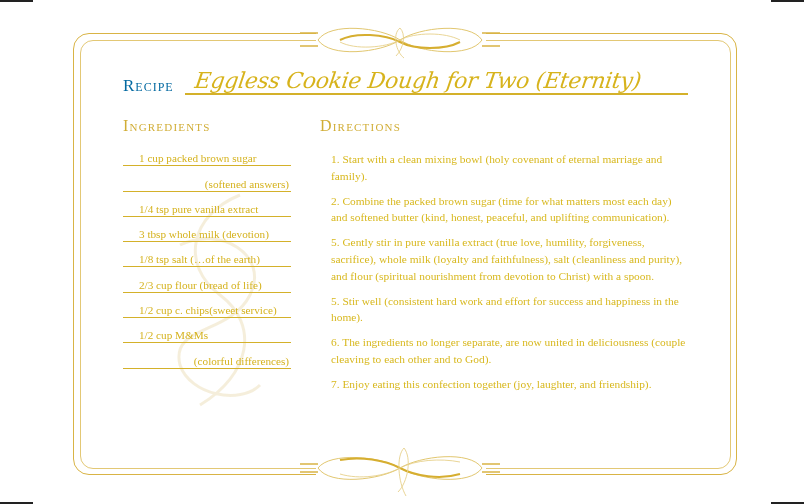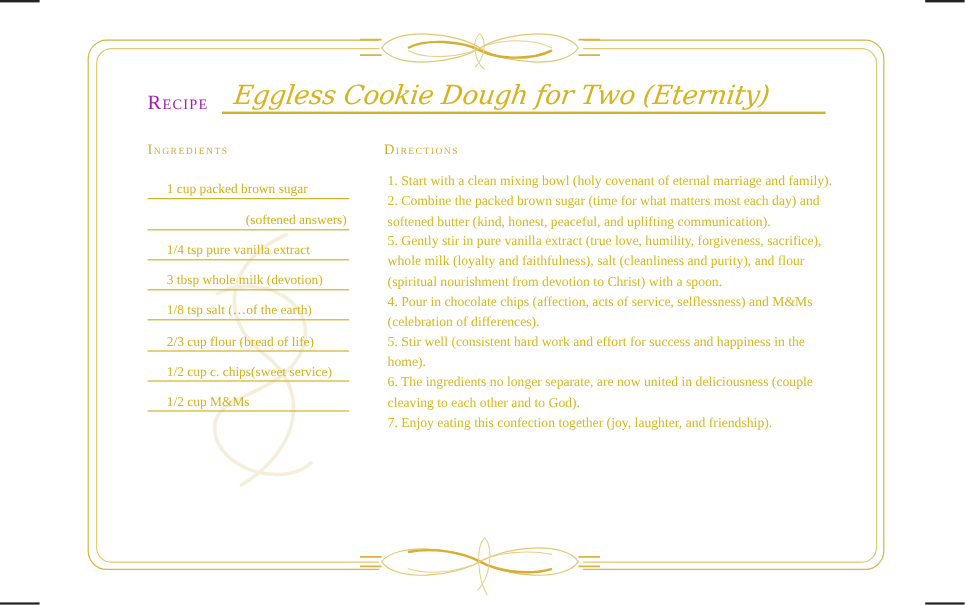--- a/index.html
+++ b/index.html
@@ -18,48 +18,48 @@
     position: absolute; left: 80px; top: 40px; width: 651px; height: 429px;
     border: 1px solid #e3c875; border-radius: 13px; box-sizing: border-box;
   }
   .flourish { position: absolute; }
   .flourish-mask { position: absolute; background: #fff; }
   .watermark { position: absolute; left: 150px; top: 185px; opacity: 0.18; }
 
   .recipe-row { position: absolute; left: 123px; top: 70px; width: 565px; height: 30px; }
   .recipe-label {
     position: absolute; left: 0; top: 6px; font-size: 17px; letter-spacing: 1px;
-    font-variant: small-caps; color: #a21caf;
+    font-variant: small-caps; color: #0369a1;
   }
   .recipe-line { position: absolute; left: 62px; right: 0; top: 23px; height: 1.5px; background: #d4b12a; }
   .recipe-title {
     position: absolute; left: 72px; top: -2px; font-size: 22px; font-style: italic;
     font-family: "DejaVu Serif", serif; color: #d7b31c; letter-spacing: -0.3px;
     transform: skewX(-8deg); white-space: nowrap;
   }
 
   .section-heading {
-    position: absolute; font-size: 12px; font-variant: small-caps; letter-spacing: 1.2px;
+    position: absolute; font-size: 16px; font-variant: small-caps; letter-spacing: 1.2px;
     color: #d1ad35;
   }
   .ing-list { position: absolute; left: 123px; top: 141px; width: 168px; margin: 0; padding: 0; list-style: none; }
   .ing-item {
     height: 25.3px; position: relative; border-bottom: 1.4px solid #d4b12a; box-sizing: border-box;
   }
   .ing-item span {
     position: absolute; bottom: 1px; font-size: 11.2px; white-space: nowrap; color: #d5b21d;
   }
   .ing-item.right span { right: 2px; }
   .ing-item.left span { left: 16px; }
 
   .directions {
     position: absolute; left: 323px; top: 143px; width: 372px;
     font-size: 11.4px; line-height: 16.8px; color: #d8b81e;
   }
-  .directions p { margin: 0; }
+  .directions p { margin: 8px; }
 </style>
 </head>
 <body>
 
 <div class="crop" style="left:0;top:0;width:33px;"></div>
 <div class="crop" style="left:771px;top:0;width:33px;"></div>
 <div class="crop" style="left:0;top:502px;width:33px;"></div>
 <div class="crop" style="left:771px;top:502px;width:33px;"></div>
 
 <div class="frame-outer"></div>
@@ -114,23 +114,25 @@
     </li>
   <li class="ing-item left">
       <span>2/3 cup flour (bread of life)</span>
     </li>
   <li class="ing-item left">
       <span>1/2 cup c. chips(sweet service)</span>
     </li>
   <li class="ing-item left">
       <span>1/2 cup M&amp;Ms</span>
     </li>
+  <li class="ing-item right">
+      <span>(colorful differences)</span>
+    </li>
 </ul>
 
 <div class="directions">
   <p>1. Start with a clean mixing bowl (holy covenant of eternal marriage and family).</p>
   <p>2. Combine the packed brown sugar (time for what matters most each day) and softened butter (kind, honest, peaceful, and uplifting communication).</p>
   <p>5. Gently stir in pure vanilla extract (true love, humility, forgiveness, sacrifice), whole milk (loyalty and faithfulness), salt (cleanliness and purity), and flour (spiritual nourishment from devotion to Christ) with a spoon.</p>
-  <p>4. Pour in chocolate chips (affection, acts of service, selflessness) and M&amp;Ms (celebration of differences).</p>
   <p>5. Stir well (consistent hard work and effort for success and happiness in the home).</p>
   <p>6. The ingredients no longer separate, are now united in deliciousness (couple cleaving to each other and to God).</p>
   <p>7. Enjoy eating this confection together (joy, laughter, and friendship).</p>
 </div>
 
 </body></html>

